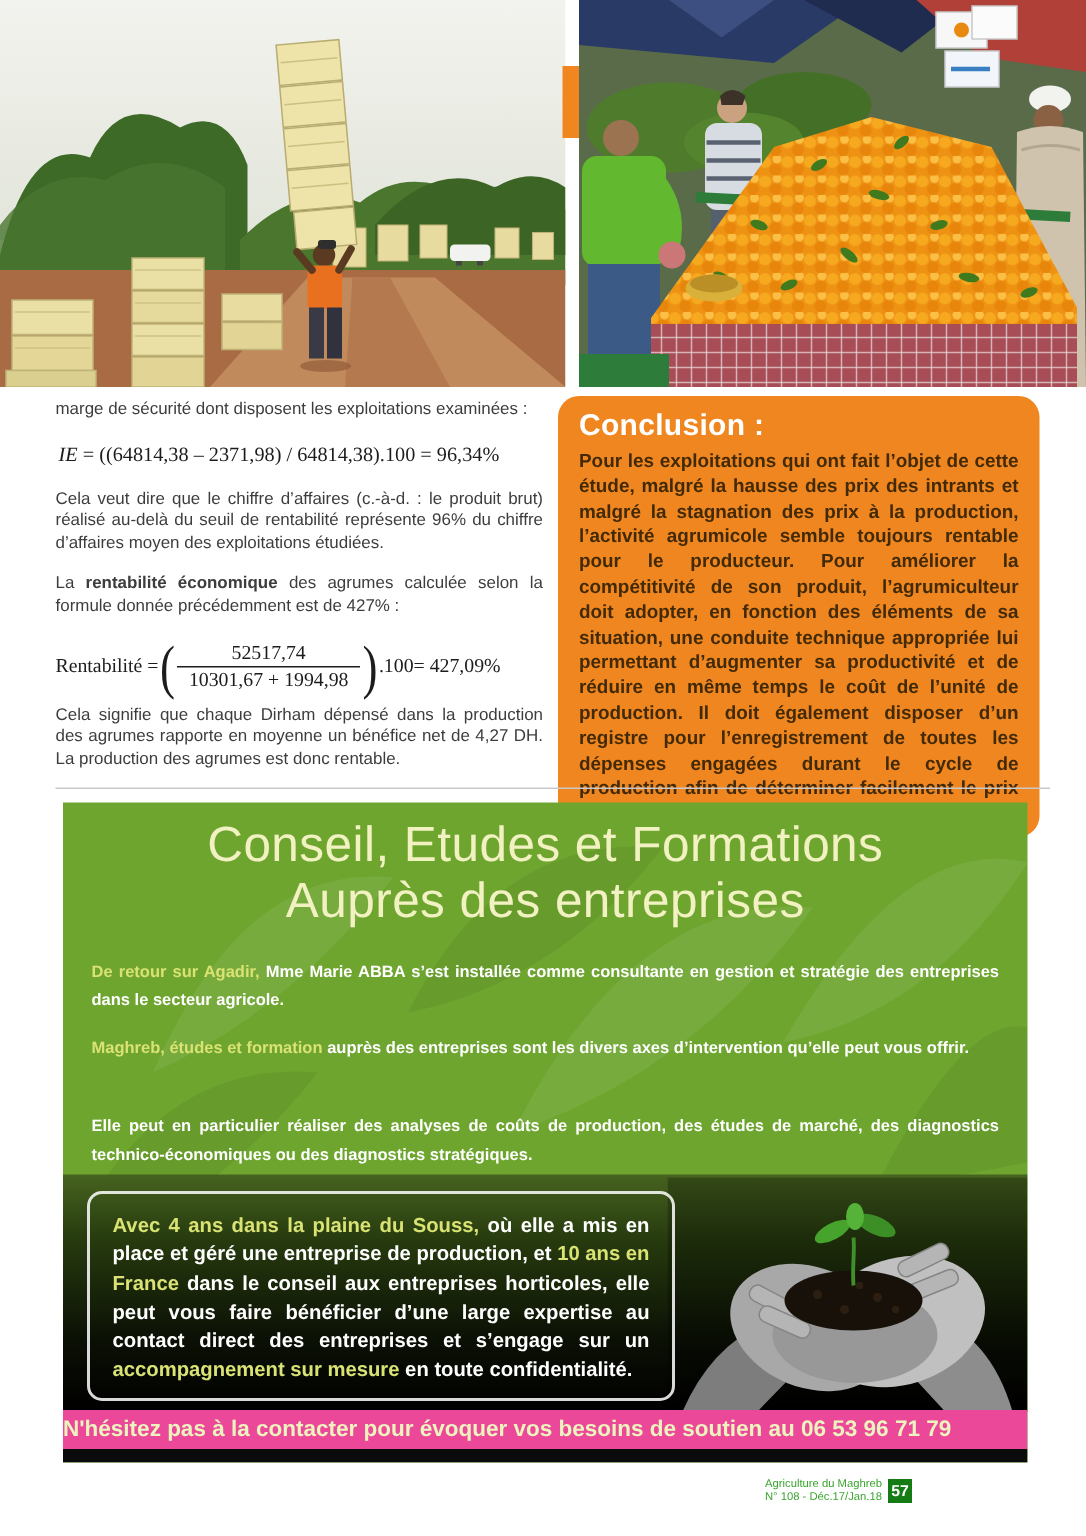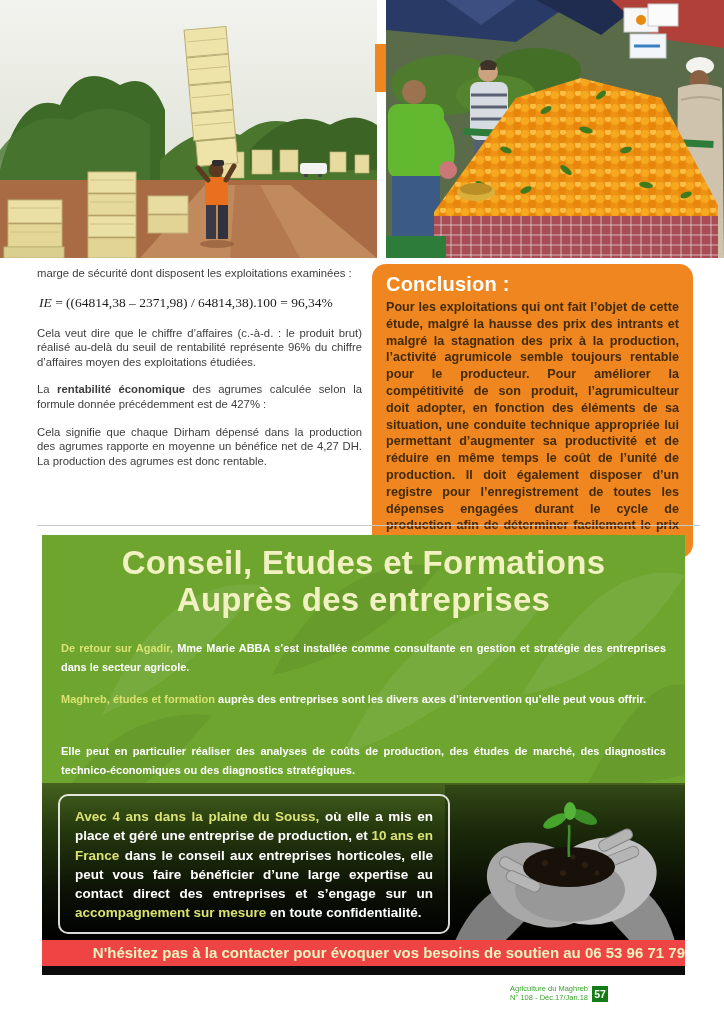--- a/index.html
+++ b/index.html
@@ -26,32 +26,32 @@
   
   .conclusion{position:absolute;left:372px;top:264px;width:321px;height:294px;background:#F0861F;
               border-radius:14px;padding:9px 14px;box-sizing:border-box;}
   .conclusion h2{margin:0 0 3px 0;color:#ffffff;font-size:20px;font-weight:bold;letter-spacing:.2px;}
   .conclusion .body{color:#432a06;font-size:12.6px;font-weight:600;line-height:16.8px;text-align:justify;}
   .hairline{position:absolute;left:37px;top:525px;width:663px;height:1px;background:#c9c9c9;}
   
   .panel{position:absolute;left:42px;top:535px;width:643px;height:440px;background:#6EA52F;overflow:hidden;}
   .leafbg{position:absolute;left:0;top:0;width:643px;height:440px;}
   .panel-title{position:absolute;left:0;top:9px;width:100%;text-align:center;color:#F1F1C2;
-               font-size:33px;font-weight:bold;line-height:37px;letter-spacing:.3px;}
+               font-size:33px;font-weight:normal;line-height:37px;letter-spacing:.3px;}
   .panel p.promo{position:absolute;left:19px;width:605px;margin:0;color:#ffffff;
                  font-size:11px;font-weight:bold;line-height:19px;text-align:justify;}
   .hl{color:#D9E272;}
   .dark-zone{position:absolute;left:0;top:248px;width:643px;height:158px;
              background:linear-gradient(180deg,#46631f 0%,#263a0e 28%,#0b1005 70%,#000 100%);}
   .hands{position:absolute;right:0;top:250px;width:240px;height:156px;}
   .expert-box{position:absolute;left:16px;top:259px;width:392px;height:140px;box-sizing:border-box;
               border:2px solid rgba(255,255,255,.85);border-radius:10px;padding:11px 15px;
               color:#ffffff;font-size:13.5px;font-weight:bold;line-height:19.3px;text-align:justify;}
-  .contact-bar{position:absolute;left:0;top:405px;width:643px;height:26px;background:#ef4444;
-               color:#EDF3BE;font-size:15px;font-weight:bold;text-align:right;line-height:26px;}
+  .contact-bar{position:absolute;left:0;top:405px;width:643px;height:26px;background:#ec4899;
+               color:#EDF3BE;font-size:15px;font-weight:bold;text-align:left;line-height:26px;}
   .black-strip{position:absolute;left:0;top:431px;width:643px;height:9px;background:#0b0b0b;}
   
   .footer-text{position:absolute;left:420px;top:985px;width:168px;text-align:right;
                color:#3aa52f;font-size:7.5px;line-height:8.5px;}
   .pagebox{position:absolute;left:592px;top:986px;width:16px;height:16px;background:#157B15;
            color:#ffffff;font-weight:bold;font-size:10.5px;text-align:center;line-height:16px;}
 </style>
 </head>
 <body>
 
@@ -219,20 +219,31 @@
     </svg>
   </div>
 
   <div class="article">
     <p>marge de sécurité dont disposent les exploitations examinées :</p>
     <div class="formula1">
       <span class="lhs">IE</span><span> = ((64814,38 – 2371,98) / 64814,38).100 = 96,34%</span>
     </div>
     <p>Cela veut dire que le chiffre d’affaires (c.-à-d. : le produit brut) réalisé au-delà du seuil de rentabilité représente 96% du chiffre d’affaires moyen des exploitations étudiées.</p>
     <p><span>La </span><span class="bold">rentabilité économique</span><span> des agrumes calculée selon la formule donnée précédemment est de 427% :</span></p>
+    <div class="formula2">
+      <span>Rentabilité = </span>
+      <span class="paren">(</span>
+      <span class="frac">
+        <span class="num">52517,74</span>
+        <span class="den">10301,67 + 1994,98</span>
+      </span>
+      <span class="paren">)</span>
+      <span>.100</span>
+      <span> = 427,09%</span>
+    </div>
     <p>Cela signifie que chaque Dirham dépensé dans la production des agrumes rapporte en moyenne un bénéfice net de 4,27 DH. La production des agrumes est donc rentable.</p>
   </div>
 
   <div class="conclusion">
     <h2>Conclusion :</h2>
     <div class="body">Pour les exploitations qui ont fait l’objet de cette étude, malgré la hausse des prix des intrants et malgré la stagnation des prix à la production, l’activité agrumicole semble toujours rentable pour le producteur. Pour améliorer la compétitivité de son produit, l’agrumiculteur doit adopter, en fonction des éléments de sa situation, une conduite technique appropriée lui permettant d’augmenter sa productivité et de réduire en même temps le coût de l’unité de production. Il doit également disposer d’un registre pour l’enregistrement de toutes les dépenses engagées durant le cycle de production afin de déterminer facilement le prix minimum à fixer pour son produit au moment de sa commercialisation.</div>
   </div>
 
   <div class="hairline"></div>
 

